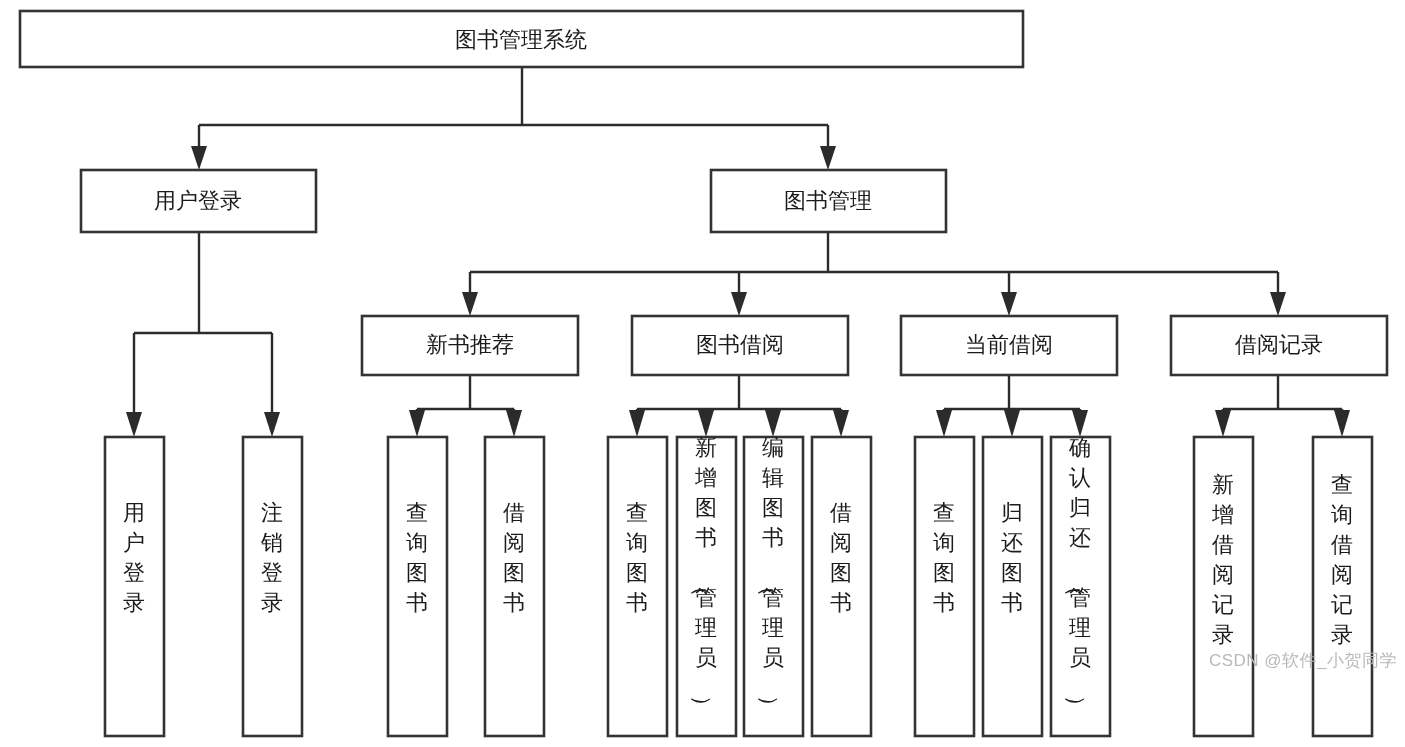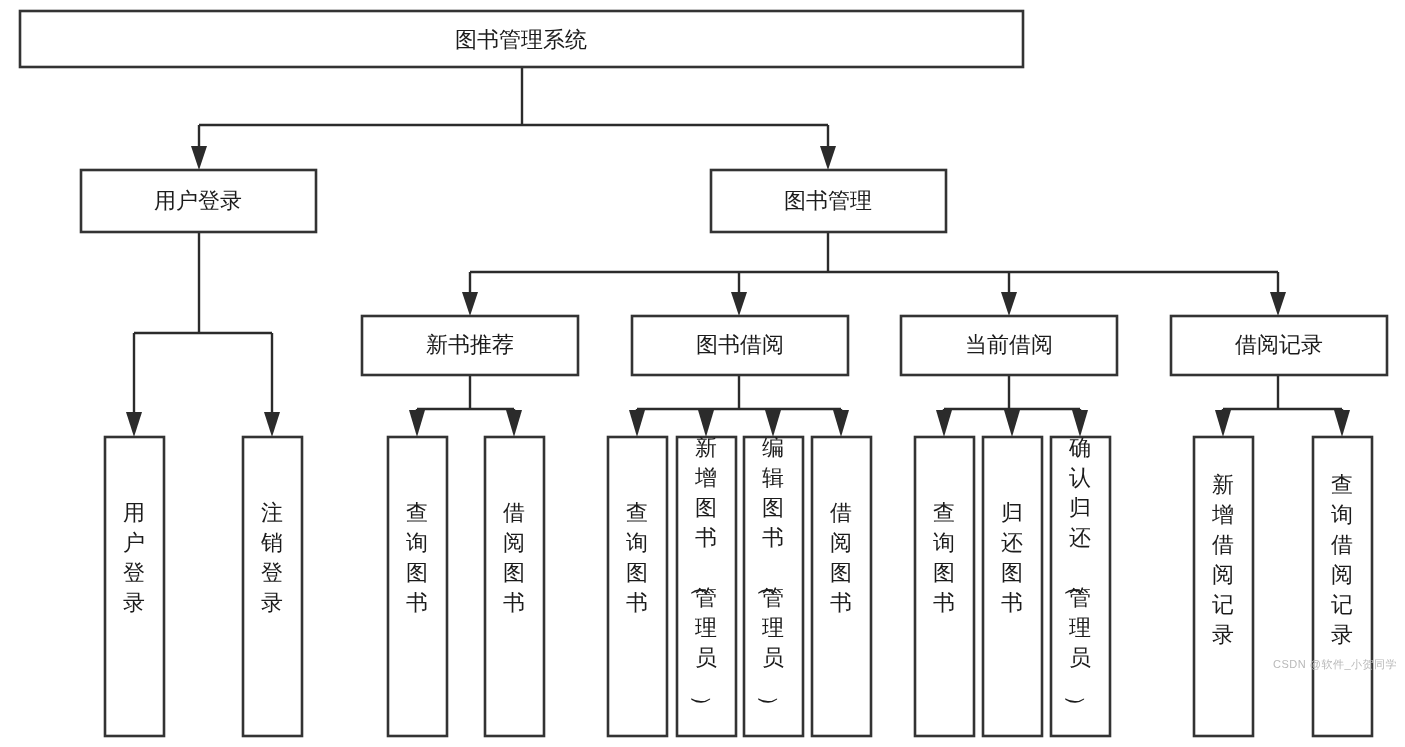--- a/index.html
+++ b/index.html
@@ -52,21 +52,21 @@
   }
   .arrow-head {
     fill: #2b2b2b;
     stroke: none;
   }
   .watermark {
     position: absolute;
     right: 8px;
     bottom: 4px;
     font-family: "Liberation Sans", "DejaVu Sans", sans-serif;
-    font-size: 11px;
+    font-size: 17px;
     color: #b9b9b9;
     letter-spacing: 0.5px;
     white-space: nowrap;
     user-select: none;
   }
 </style>
 </head>
 <body>
 
 <div id="diagram-root">

